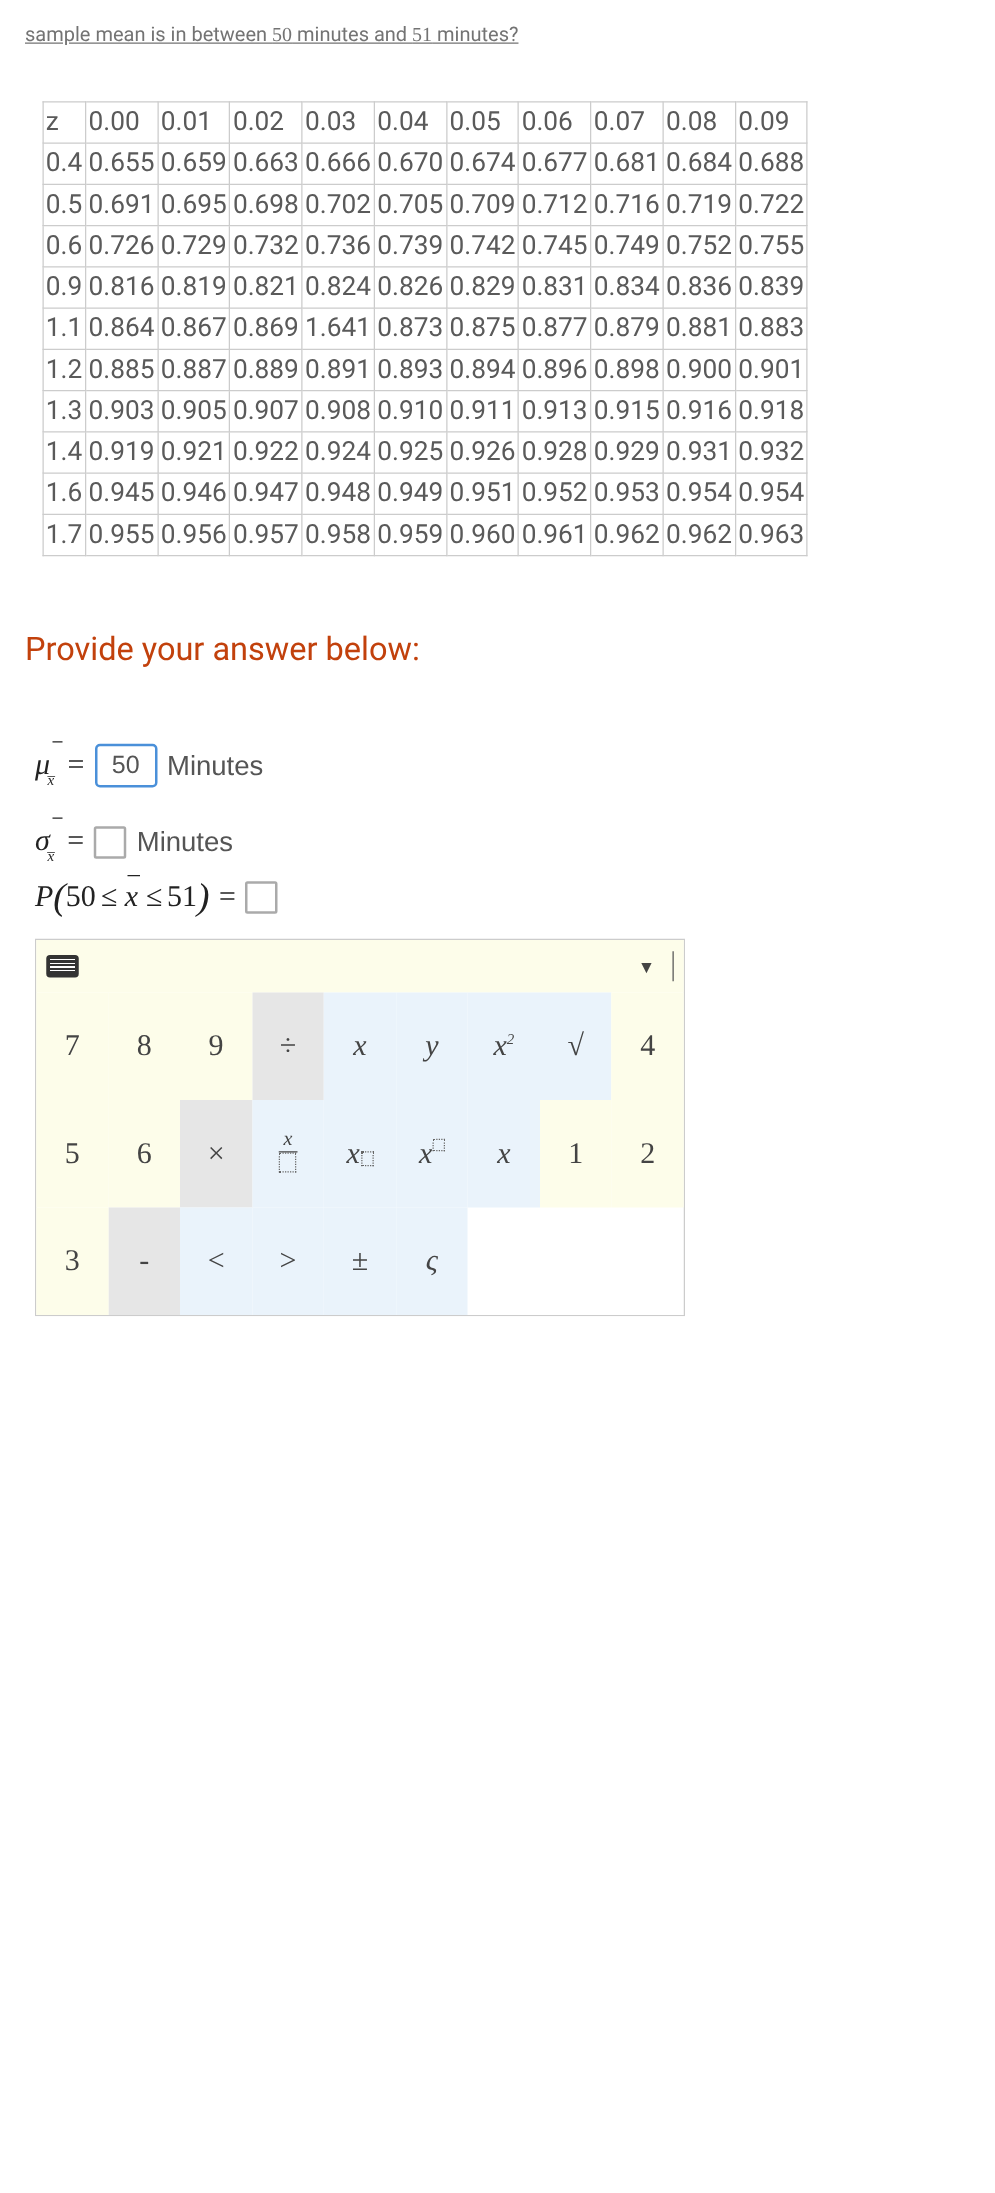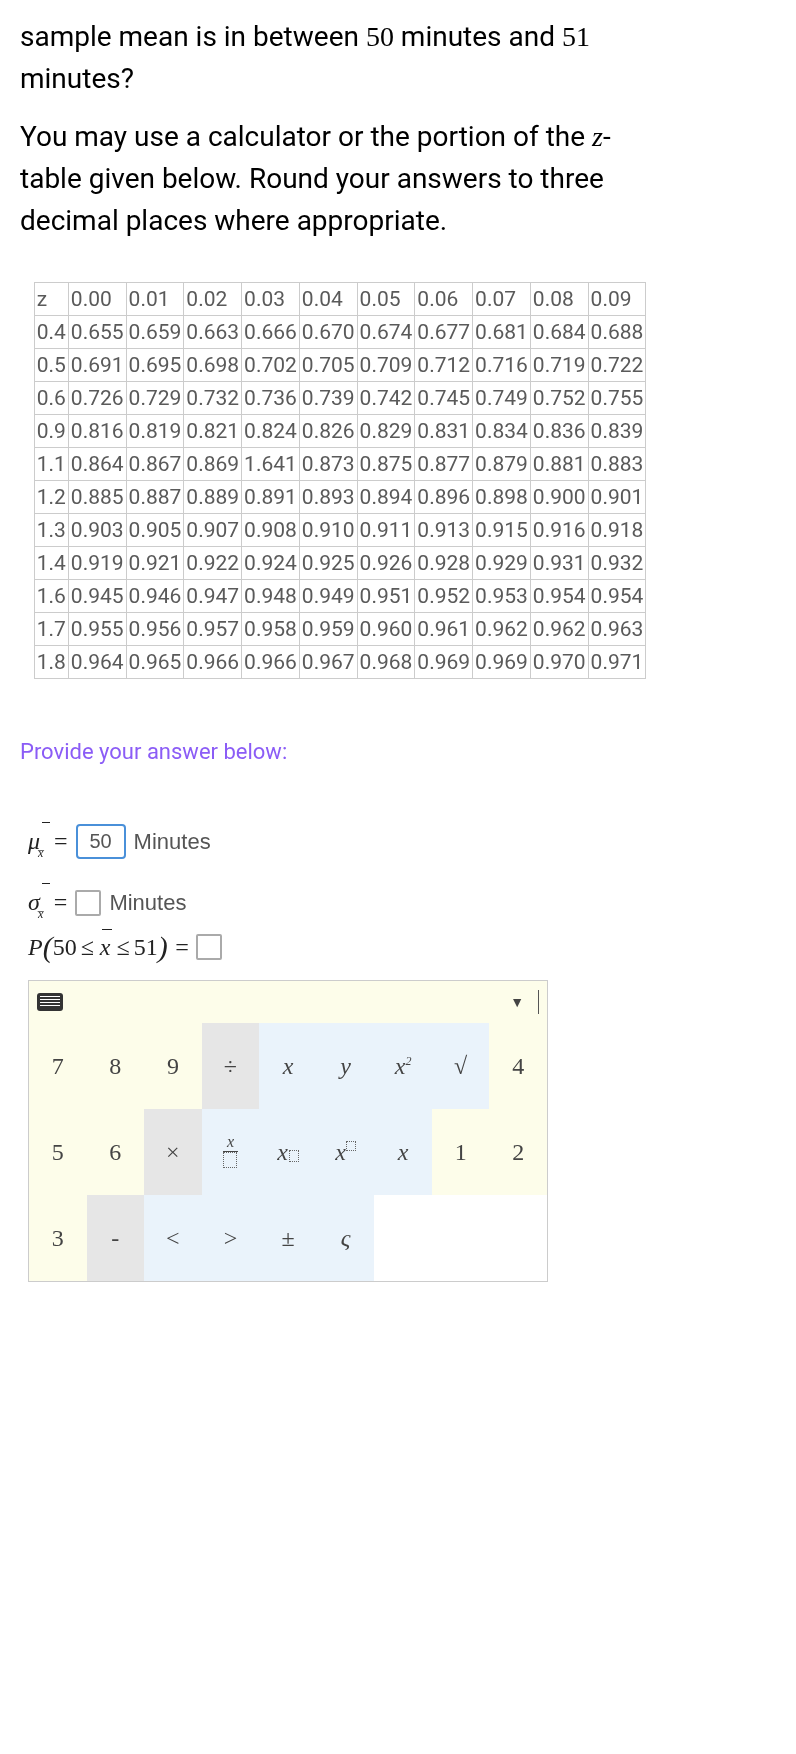--- a/index.html
+++ b/index.html
@@ -9,24 +9,25 @@
     color: #5a5a5a;
     width: 796px;
   }
   .page {
     padding: 16px 20px 0 20px;
     width: 680px;
     box-sizing: border-box;
     position: relative;
   }
   .question-text {
-    font-size: 28px;
+    font-size: 16px;
     line-height: 1.5;
-    color: #000000;
+    color: #737373;
     margin-bottom: 16px;
+    text-decoration: underline;
   }
   .question-text .mathvar {
     font-family: "Times New Roman", serif;
     font-style: italic;
   }
   .z-table {
     border-collapse: collapse;
     margin: 40px auto 24px auto;
     font-size: 21px;
     color: #5a5a5a;
@@ -37,22 +38,22 @@
     text-align: left;
     font-weight: normal;
   }
   .z-table th { font-weight: normal; }
   .answer-box {
     border-top: none;
     padding-top: 24px;
     width: 540px;
   }
   .provide {
-    font-size: 22px;
-    color: #8b5cf6;
+    font-size: 26px;
+    color: #c2410c;
     margin: 12px 0 60px 0;
   }
   .formula-row {
     display: flex;
     align-items: center;
     font-family: "Times New Roman", serif;
     font-size: 24px;
     margin-bottom: 30px;
     color: #222;
     padding-left: 8px;
@@ -208,23 +209,20 @@
   }
   .subscr .base { font-size: 24px; }
   .subscr .sbox { font-size: 12px; margin-left: 1px; }
 </style>
 </head>
 <body>
 
 <div class="page">
   <div class="question-text">
     <span>sample mean is in between </span><span class="mathvar" style="font-style:normal">50</span><span> minutes and </span><span class="mathvar" style="font-style:normal">51</span><span> minutes?</span>
-  </div>
-  <div class="question-text">
-    <span>You may use a calculator or the portion of the </span><span class="mathvar">z</span><span>-table given below. Round your answers to three decimal places where appropriate.</span>
   </div>
 
   <table class="z-table">
     <thead>
         <tr id="zhead">
           <th>z</th>
           <th>0.00</th>
           <th>0.01</th>
           <th>0.02</th>
           <th>0.03</th>
@@ -359,33 +357,20 @@
           <td>0.955</td>
           <td>0.956</td>
           <td>0.957</td>
           <td>0.958</td>
           <td>0.959</td>
           <td>0.960</td>
           <td>0.961</td>
           <td>0.962</td>
           <td>0.962</td>
           <td>0.963</td>
-        </tr>
-        <tr>
-          <td>1.8</td>
-          <td>0.964</td>
-          <td>0.965</td>
-          <td>0.966</td>
-          <td>0.966</td>
-          <td>0.967</td>
-          <td>0.968</td>
-          <td>0.969</td>
-          <td>0.969</td>
-          <td>0.970</td>
-          <td>0.971</td>
         </tr>
       </tbody>
   </table>
 
   <div class="answer-box">
     <div class="provide">Provide your answer below:</div>
 
     <div class="formula-row">
       <span class="greek">μ<span class="sub">x</span><span class="bar"></span></span>
       <span style="font-size:12px; position:relative; top:8px; left:-2px; font-style:italic">–</span>

